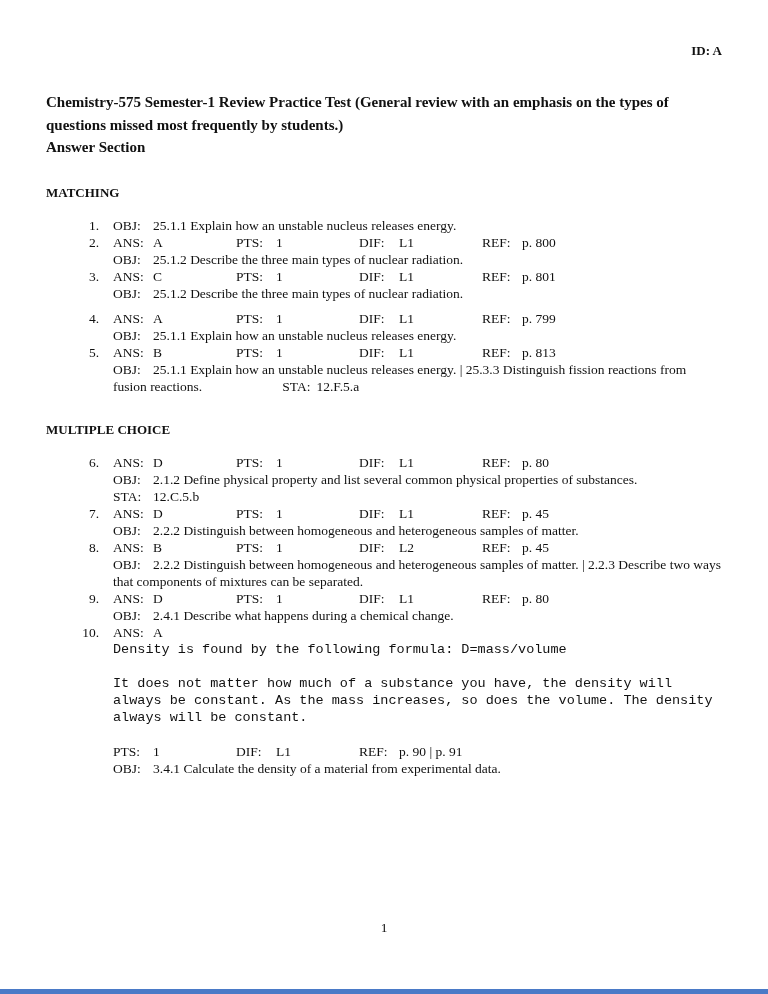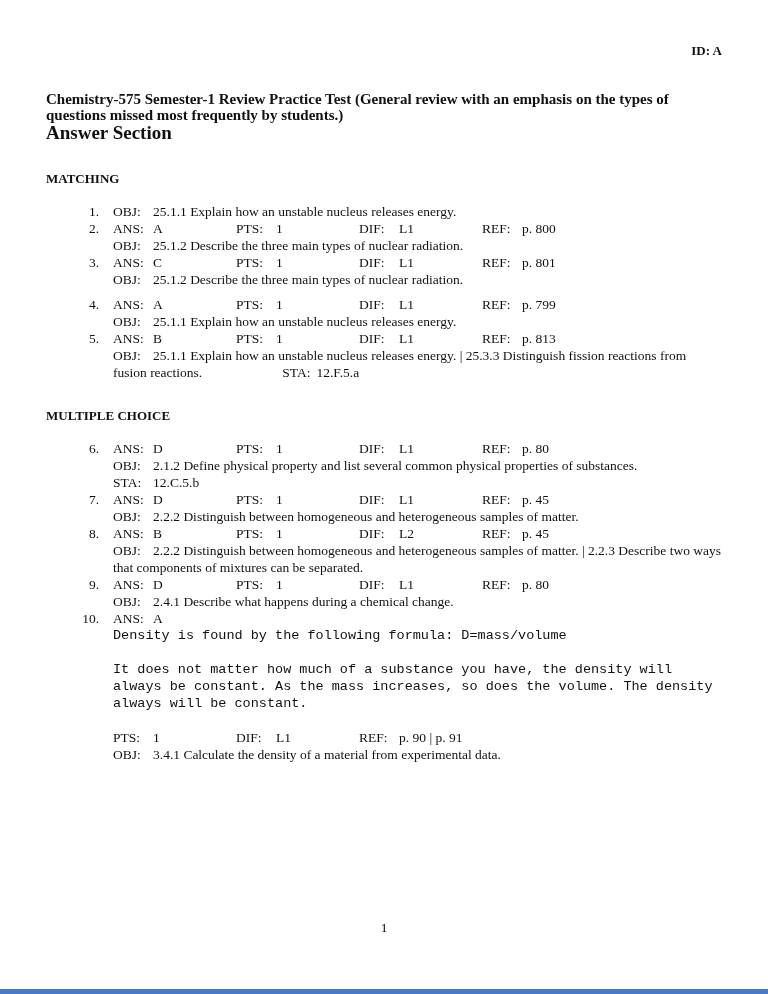--- a/index.html
+++ b/index.html
@@ -20,26 +20,26 @@
   .id-label {
     margin-top: 42px;
     text-align: right;
     font-weight: bold;
     font-size: 13px;
   }
   .doc-title {
     margin-top: 32px;
     font-weight: bold;
     font-size: 15px;
-    line-height: 16px;
+    line-height: 23px;
     max-width: 676px;
   }
   .doc-subtitle {
     font-weight: bold;
-    font-size: 19px;
+    font-size: 15px;
     line-height: 20.5px;
   }
   .section-heading {
     margin: 26px 0 16px 0;
     font-weight: bold;
     font-size: 13px;
   }
   .entry { display: flex; }
   .entry.gap-above { margin-top: 8px; }
   .num {

